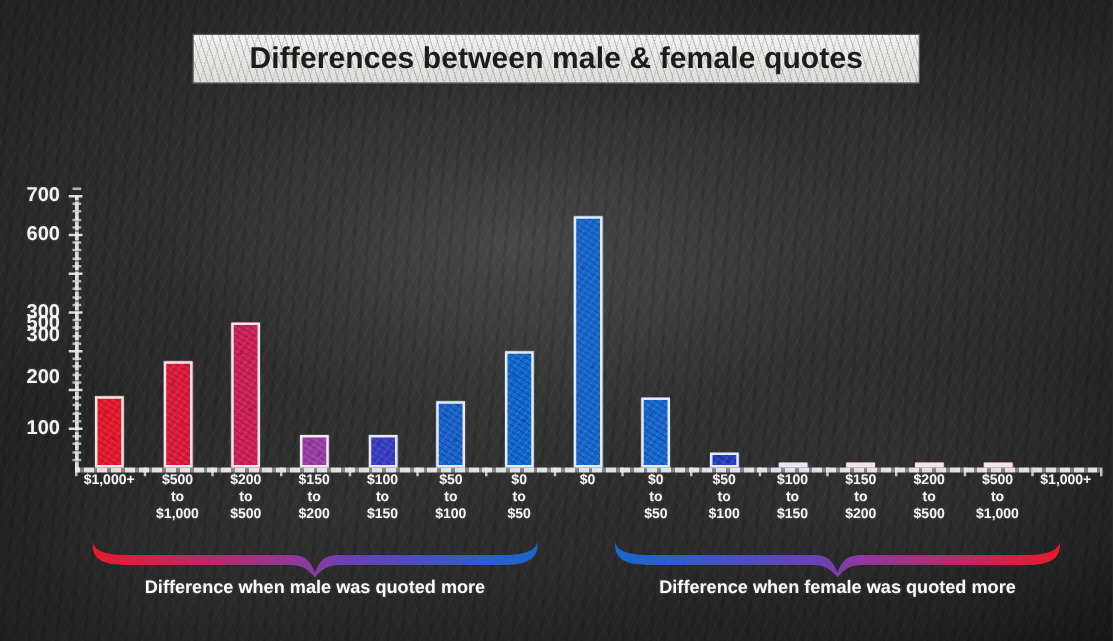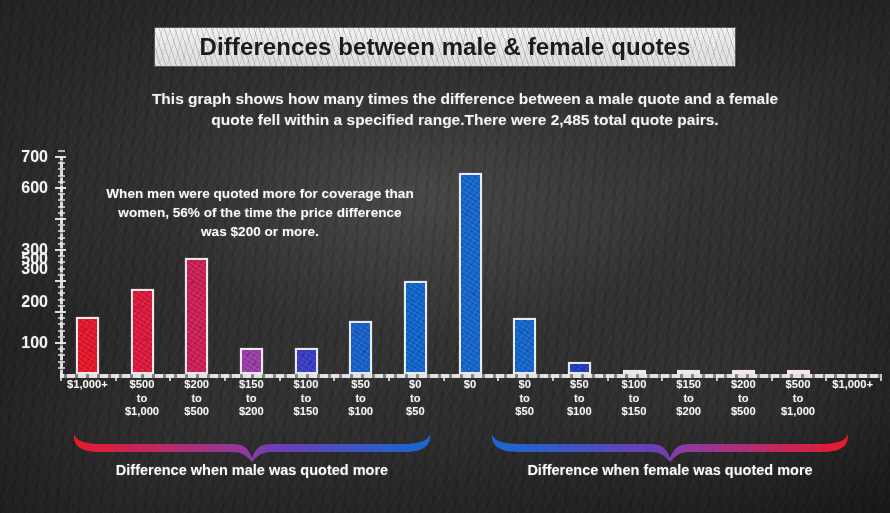--- a/index.html
+++ b/index.html
@@ -141,23 +141,21 @@
 <body>
 
 <div id="board"></div>
 
 <div class="layer">
 
   <div id="title-band">
     <div id="title-text">Differences between male &amp; female quotes</div>
   </div>
 
-  <div id="subtitle">This graph shows how many times the difference between a male quote and a female quote fell within a specified range.There were 2,485 total quote pairs.</div>
-
-  <div class="annot" id="annot-left">When men were quoted more for coverage than women, 56% of the time the price difference was $200 or more.</div>
+
 
   <div id="plot">
     <div id="yaxis">
         <div class="ytick-label" style="top: 198px;">100</div>
         <div class="ytick-label" style="top: 157px;">200</div>
         <div class="ytick-label" style="top: 124px;">300</div>
         <div class="ytick-label" style="top: 105px;">300</div>
         <div class="ytick-label" style="top: 74px; margin-top: 40px;">500</div>
         <div class="ytick-label" style="top: 43px;">600</div>
         <div class="ytick-label" style="top: 12px;">700</div>

